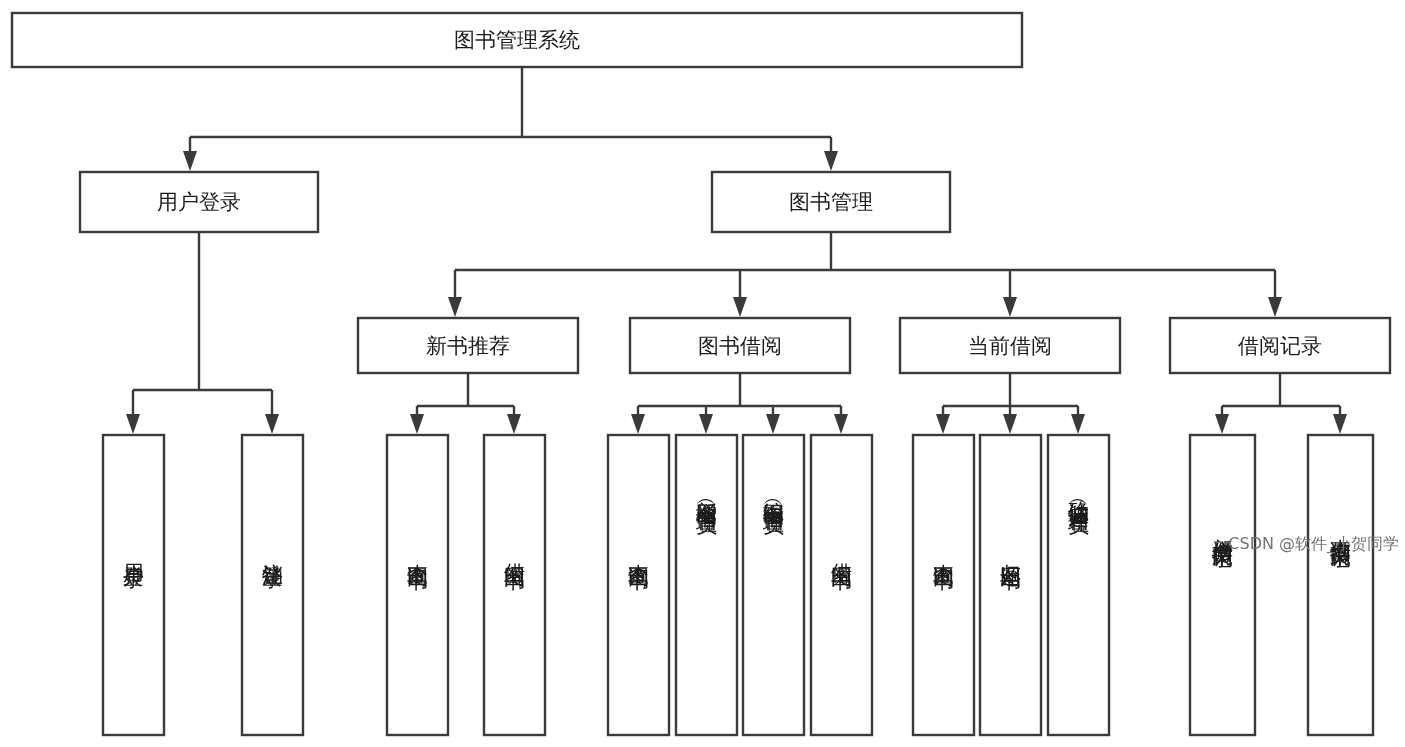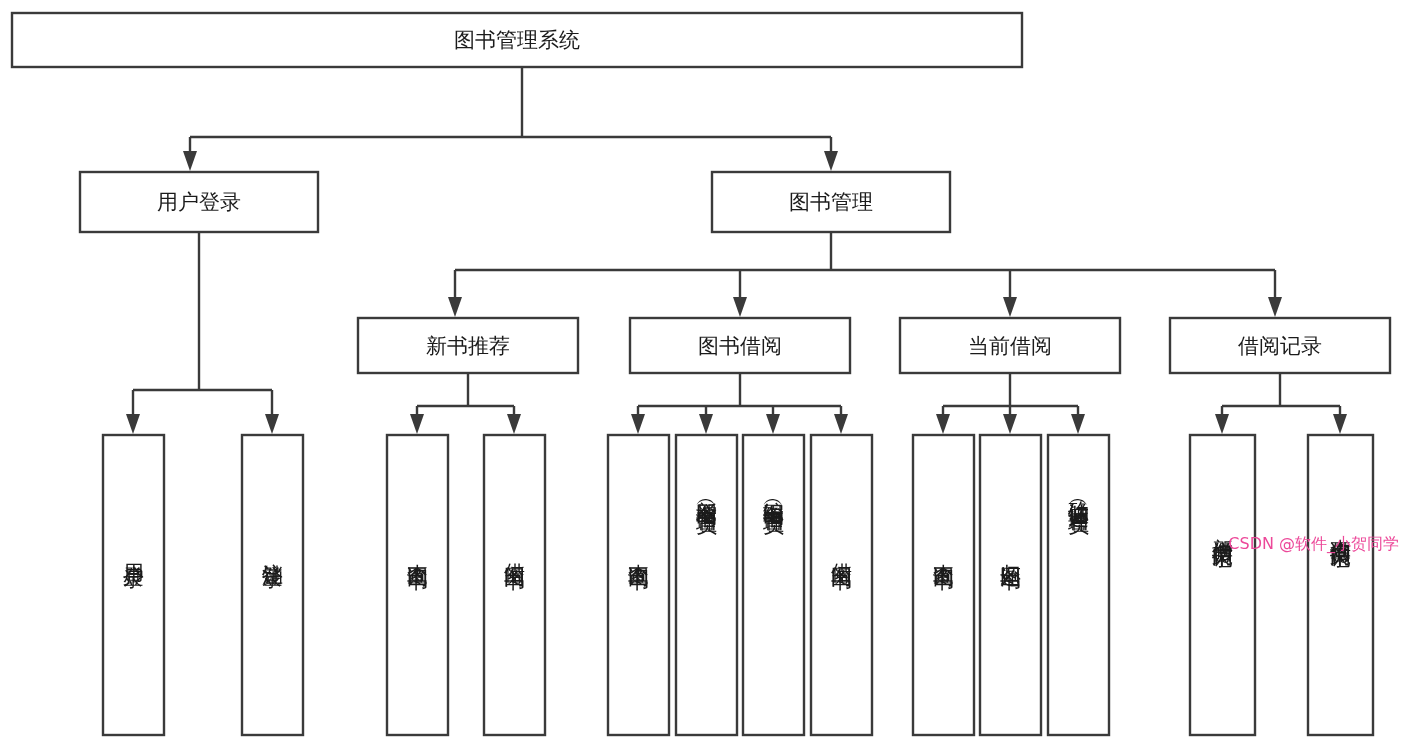--- a/index.html
+++ b/index.html
@@ -58,21 +58,21 @@
     letter-spacing: 2px;
     dominant-baseline: central;
     text-anchor: middle;
   }
   .watermark-text {
     position: absolute;
     right: 6px;
     bottom: 4px;
     font-family: "DejaVu Sans", "Liberation Sans", sans-serif;
     font-size: 16px;
-    color: #ec4899;
+    color: #737373;
     white-space: nowrap;
     user-select: none;
   }
 </style>
 </head>
 <body>
 
 <div id="diagram-root">
   <svg id="tree-svg" viewBox="0 0 1405 747" xmlns="http://www.w3.org/2000/svg">
     <g id="edges-layer">

